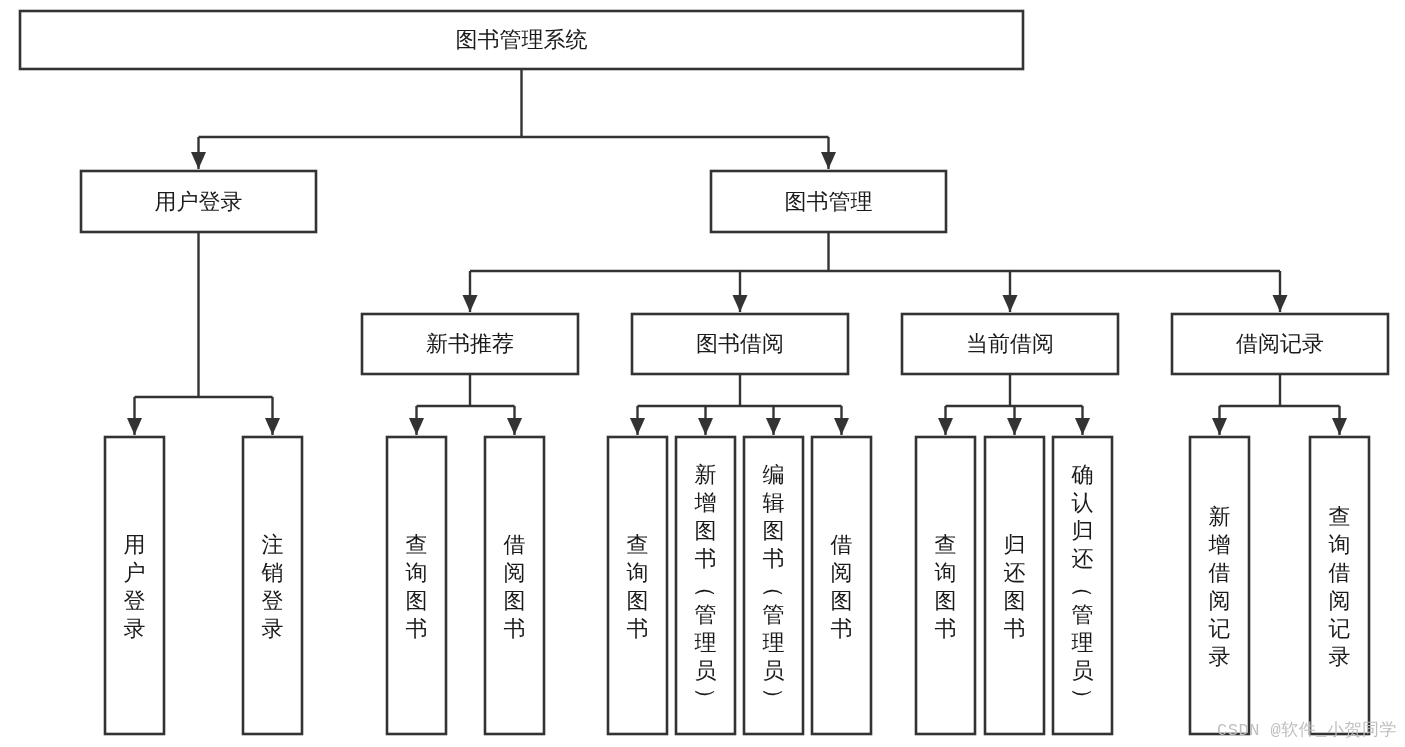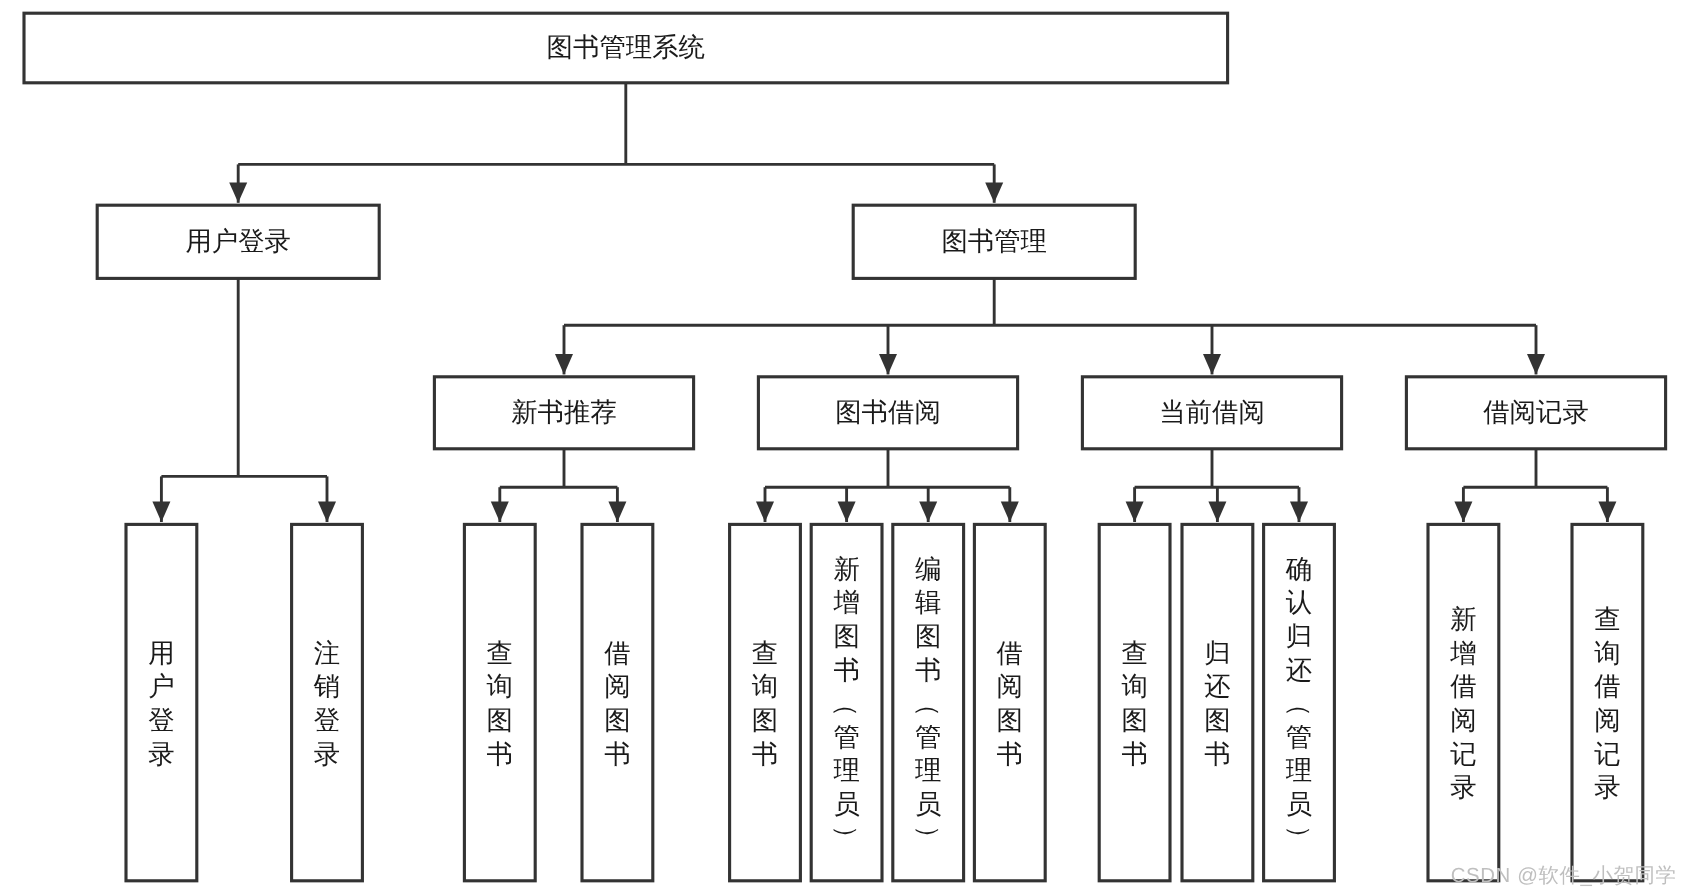--- a/index.html
+++ b/index.html
@@ -43,21 +43,21 @@
     fill: none;
   }
   .arrow-head {
     fill: #333333;
     stroke: none;
   }
   .watermark {
     position: absolute;
     right: 8px;
     bottom: 6px;
-    font-family: Liberation Sans, sans-serif;
+    font-family: Liberation Mono, monospace;
     font-size: 17px;
     color: #bfbfbf;
     letter-spacing: 0.5px;
     white-space: nowrap;
     pointer-events: none;
   }
 </style>
 </head>
 <body>
 

